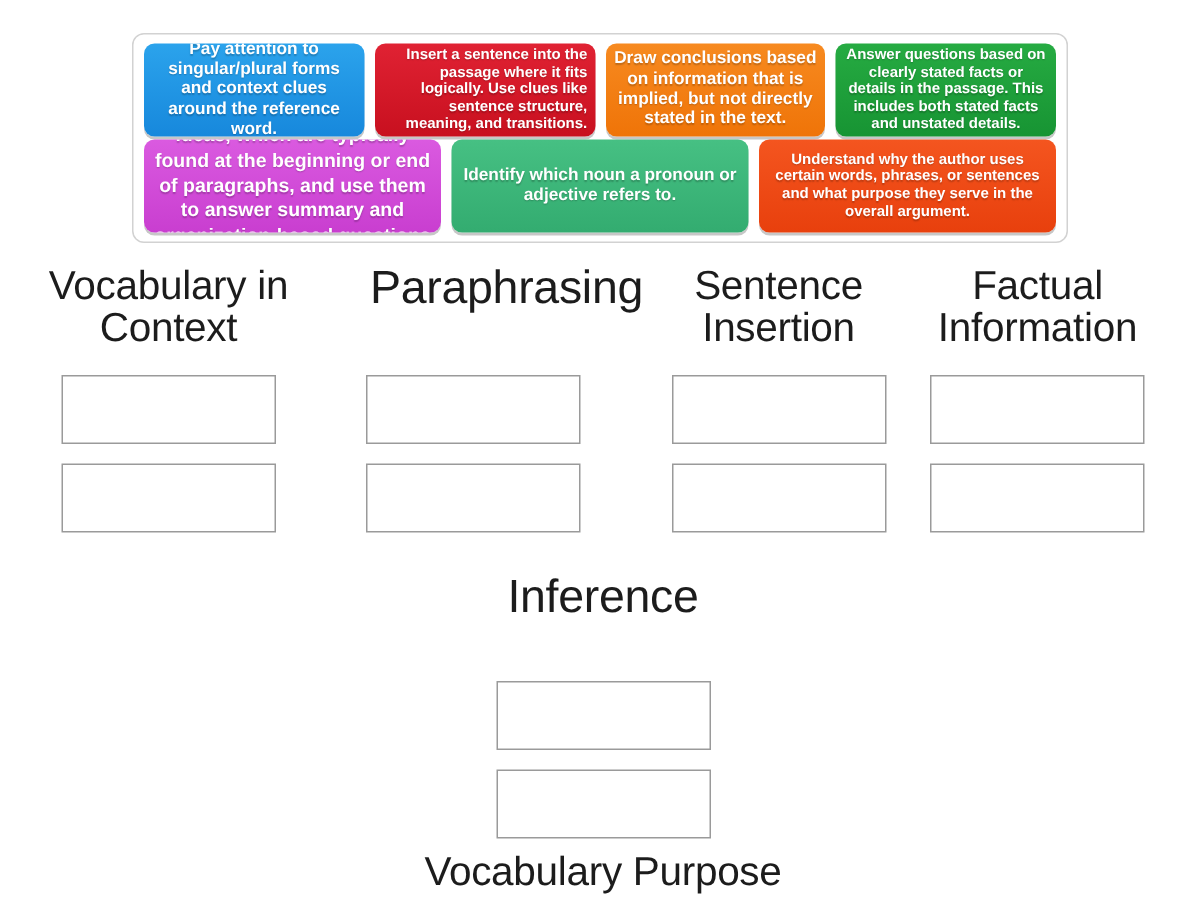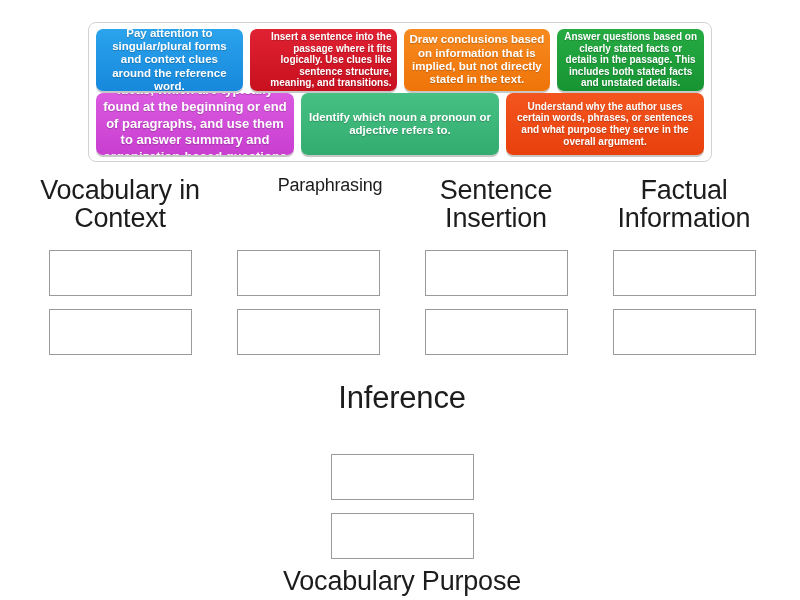--- a/index.html
+++ b/index.html
@@ -101,21 +101,21 @@
   .cat-title {
     text-align: center;
     color: #1c1c1c;
     font-weight: normal;
     line-height: 1.04;
     letter-spacing: -0.2px;
   }
 
   .h-xl { font-size: 31px; }
   .h-lg { font-size: 27px; }
-  .h-md { font-size: 18px; margin-left: 44px; }
+  .h-md { font-size: 31px; margin-left: 44px; }
   .h-sm { font-size: 17px; line-height: 1.18; }
 
   .slots {
     width: 100%;
     display: flex;
     flex-direction: column;
     align-items: center;
   }
 
   .slot {

